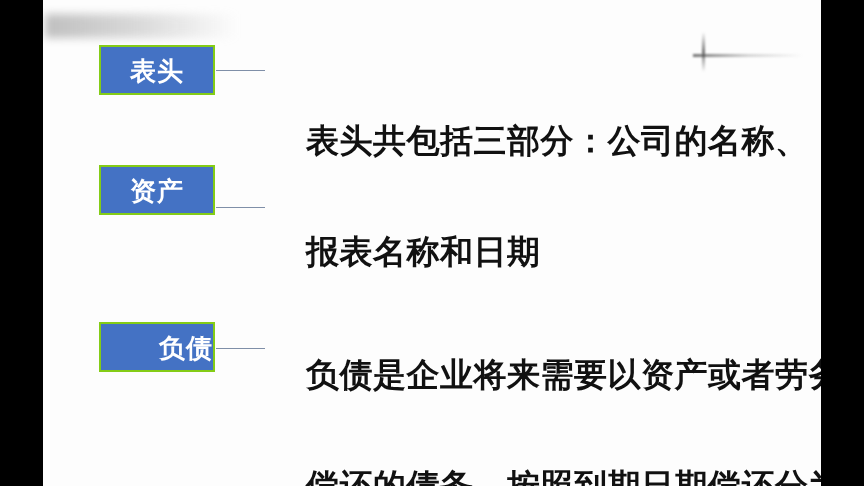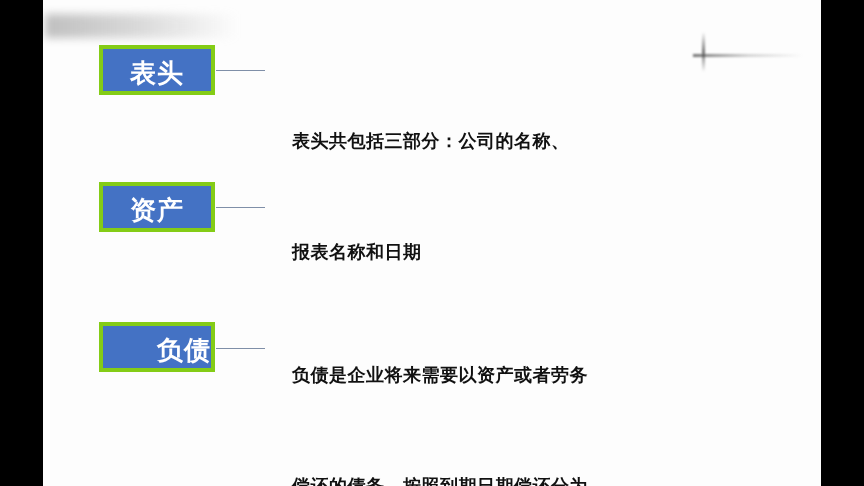--- a/index.html
+++ b/index.html
@@ -8,47 +8,47 @@
   .slide { position:absolute; left:43px; top:0; width:778px; height:486px; background:#fdfdfd; overflow:hidden; }
   .smudge { position:absolute; left:2px; top:14px; width:192px; height:24px;
             background:linear-gradient(90deg, rgba(170,170,170,0.75) 0%, rgba(190,190,190,0.55) 50%, rgba(230,230,230,0.0) 100%);
             filter:blur(4px); }
   .flare-v { position:absolute; left:659px; top:32px; width:3px; height:40px;
              background:linear-gradient(180deg, rgba(0,0,0,0), rgba(60,60,60,0.7), rgba(0,0,0,0)); filter:blur(1px); }
   .flare-h { position:absolute; left:650px; top:54px; width:110px; height:3px;
              background:linear-gradient(90deg, rgba(60,60,60,0.7), rgba(120,120,120,0.3), rgba(0,0,0,0)); filter:blur(1px); }
   .row { position:absolute; left:0; width:778px; }
   .label-box { position:absolute; left:56px; width:116px; height:50px;
-               background:#4472c4; border:4px solid #84cc16; box-sizing:border-box;
+               background:#4472c4; border:2px solid #84cc16; box-sizing:border-box;
                color:#fff; font-weight:bold; font-size:26px; line-height:48px; text-align:center;
                letter-spacing:1px; }
   .connector { position:absolute; left:173px; width:49px; height:1px; background:#7f8fa8; }
-  .desc { position:absolute; left:249px; margin:0; color:#111; font-weight:bold;
-          font-size:18px; line-height:37px; letter-spacing:0.5px; white-space:pre; }
+  .desc { position:absolute; left:263px; margin:0; color:#111; font-weight:bold;
+          font-size:33px; line-height:37px; letter-spacing:0.5px; white-space:pre; }
   .desc span { display:block; }
 </style>
 </head>
 <body>
 
 <div class="slide">
   <div class="smudge"></div>
   <div class="flare-v"></div>
   <div class="flare-h"></div>
 
   <div class="row">
     <div class="label-box" style="top:45px;">表头</div>
     <div class="connector" style="top:70px;"></div>
     <p class="desc" style="top:48px;">
       <span>表头共包括三部分：公司的名称、</span>
       <span>报表名称和日期</span>
     </p>
   </div>
 
   <div class="row">
-    <div class="label-box" style="top:182px;">资产</div>
+    <div class="label-box" style="top:165px;">资产</div>
     <div class="connector" style="top:207px;"></div>
     <p class="desc" style="top:173px;">
     </p>
   </div>
 
   <div class="row">
     <div class="label-box" style="top:322px;text-align:right;">负债</div>
     <div class="connector" style="top:348px;"></div>
     <p class="desc" style="top:282px;">
       <span>负债是企业将来需要以资产或者劳务</span>

